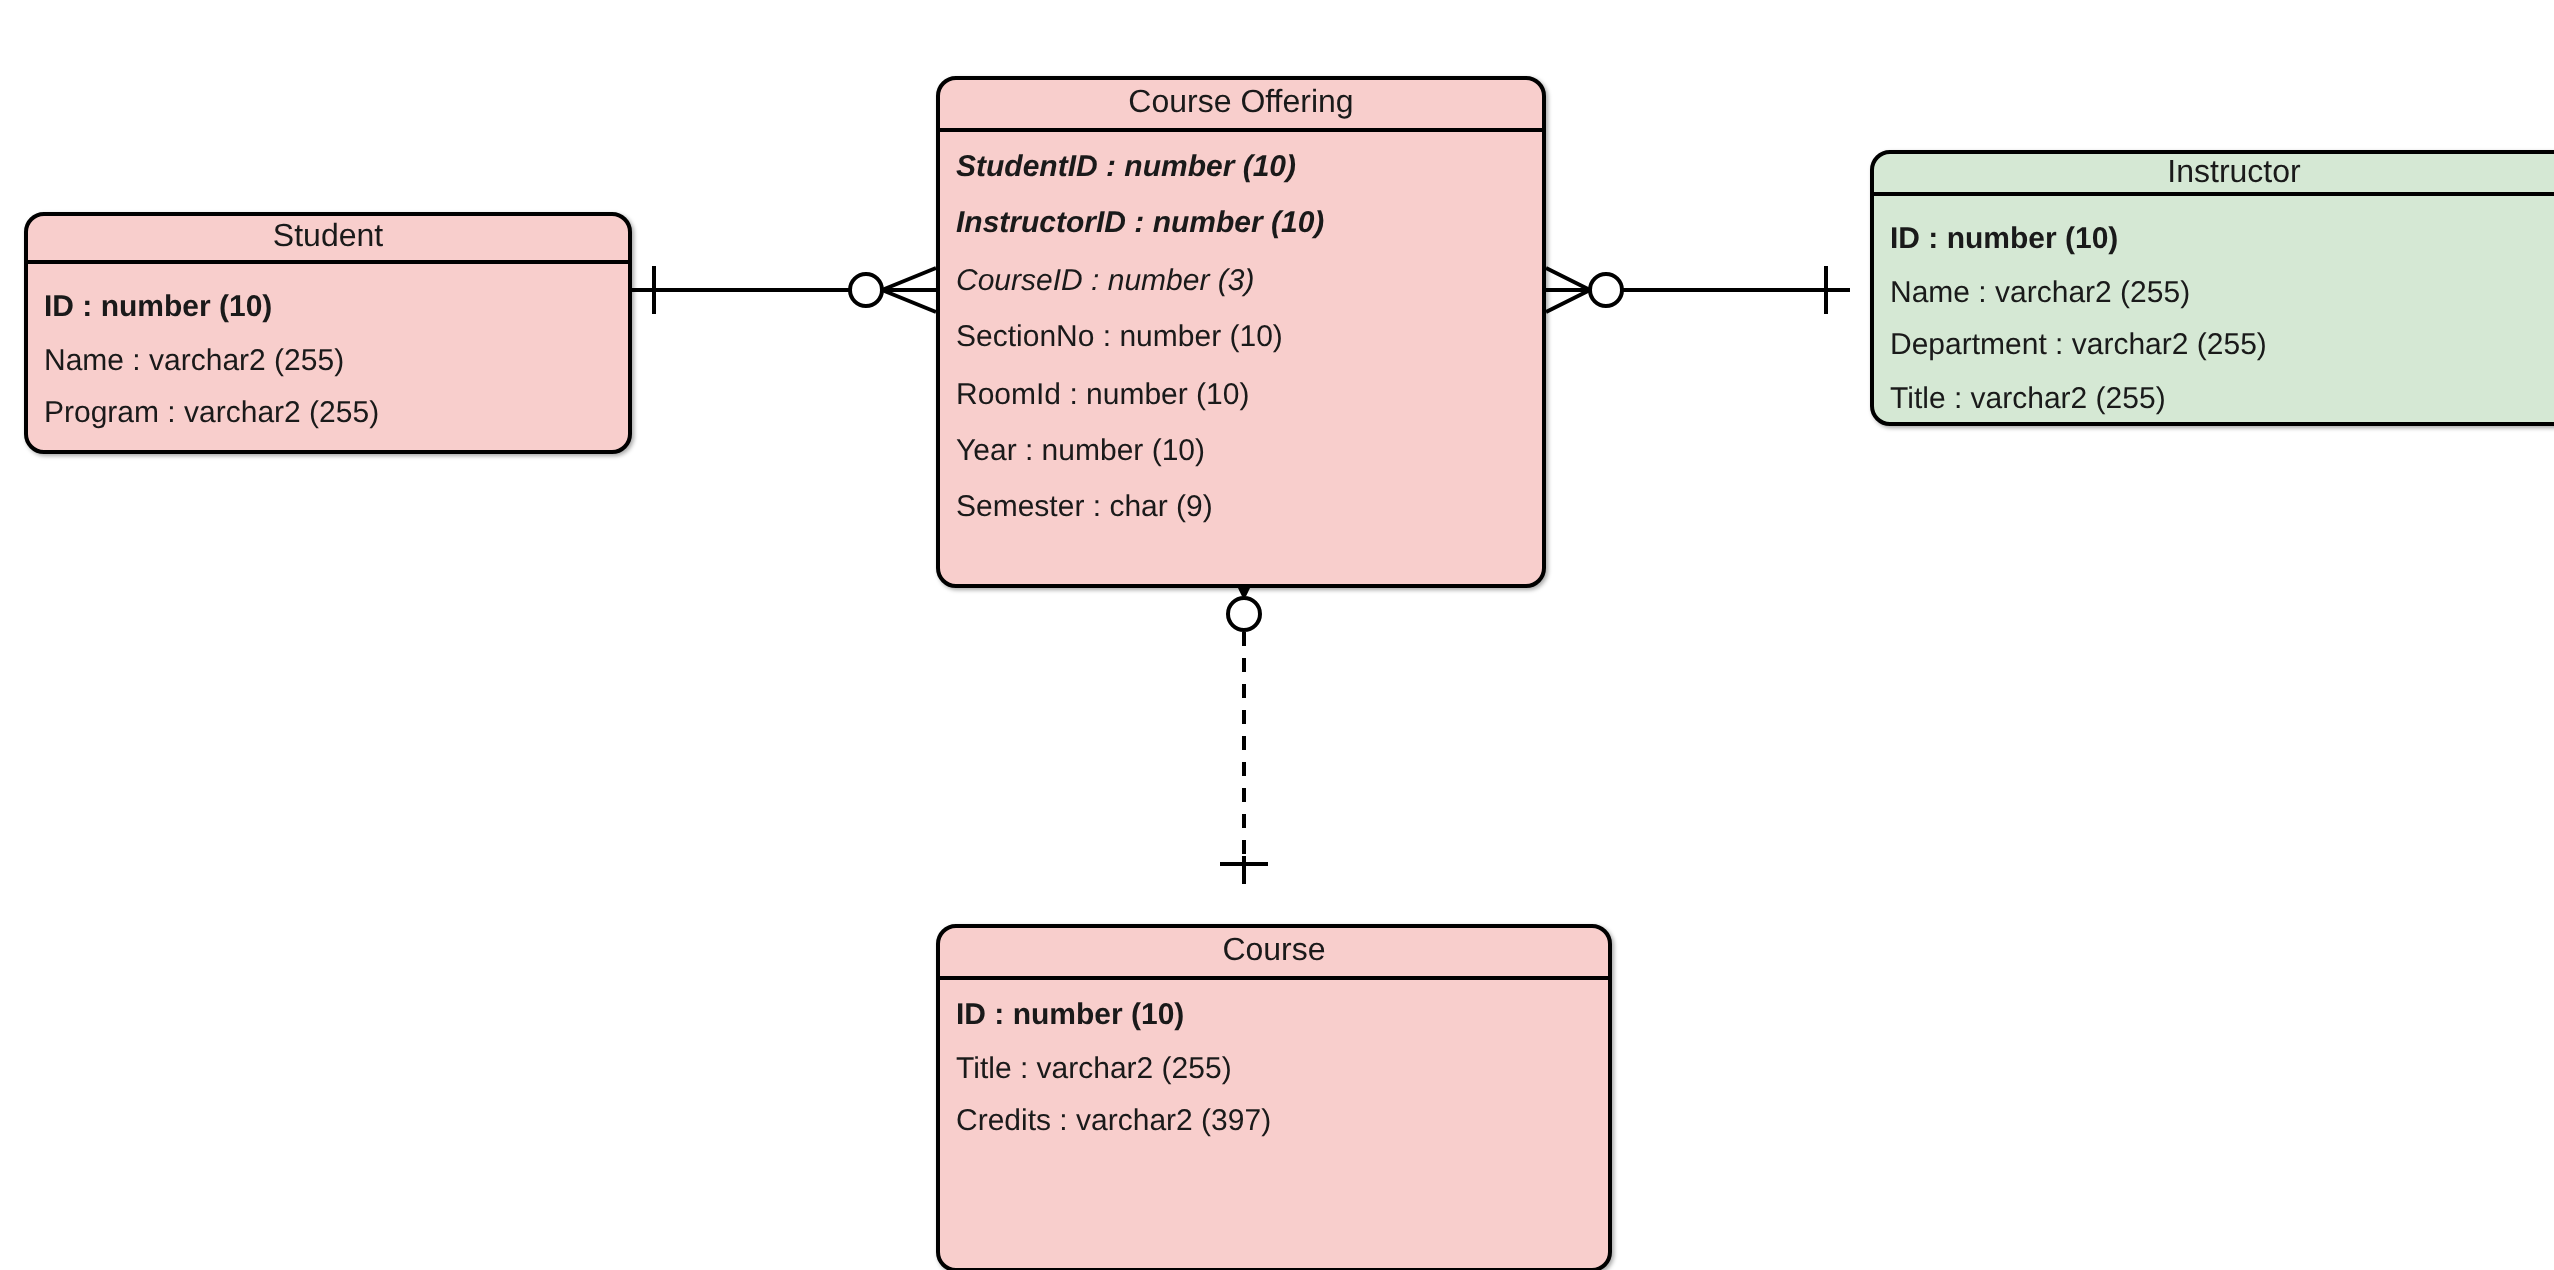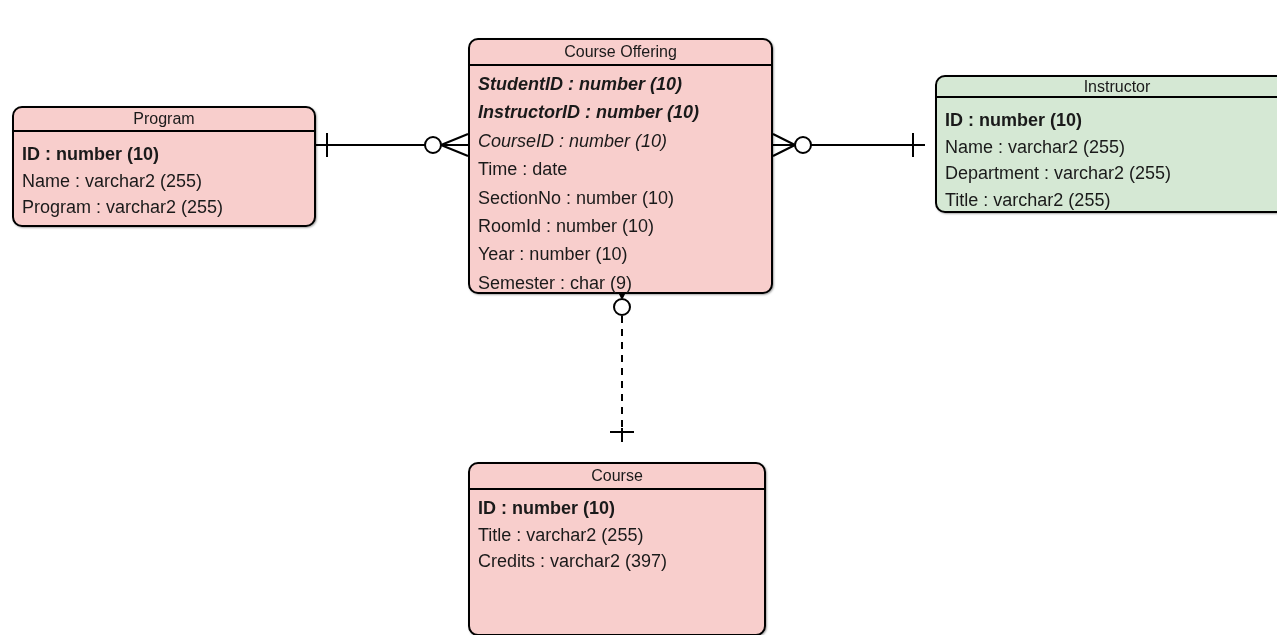--- a/index.html
+++ b/index.html
@@ -48,21 +48,21 @@
     display: flex;
     align-items: center;
     justify-content: center;
     font-size: 16px;
     color: #1a1a1a;
     white-space: nowrap;
   }
   .e-attrs {
     padding-left: 8px;
     padding-right: 4px;
-    font-size: 18px;
+    font-size: 15px;
     color: #1a1a1a;
   }
   .row {
     line-height: 26.5px;
     white-space: nowrap;
   }
   .a-pk   { font-weight: 700; }
   .a-pkfk { font-weight: 700; font-style: italic; }
   .a-fk   { font-style: italic; }
 
@@ -73,21 +73,21 @@
 
   .entity-course-offering          { left: 468px; top: 17px;  width: 305px; height: 256px; }
   .entity-course-offering .e-title { height: 24px; }
   .entity-course-offering .e-attrs { padding-top: 4px; }
   .entity-course-offering .row     { line-height: 28.4px; }
 
   .entity-instructor          { left: 935px; top: 75px;  width: 364px; height: 138px; }
   .entity-instructor .e-title { height: 19px; }
   .entity-instructor .e-attrs { padding-top: 9px; }
 
-  .entity-course          { left: 468px; top: 441px; width: 298px; height: 174px; }
+  .entity-course          { left: 468px; top: 441px; width: 338px; height: 174px; }
   .entity-course .e-title { height: 24px; }
   .entity-course .e-attrs { padding-top: 5px; }
 </style>
 </head>
 <body>
 
 <div class="canvas">
 
   <svg class="connectors">
 
@@ -108,35 +108,34 @@
     <g>
       <path d="M622,298 L610,273 M622,298 L634,273 M622,298 L622,273"></path>
       <circle cx="622" cy="307" r="8"></circle>
       <path class="dashed" d="M622,316 L622,428"></path>
       <line x1="610" y1="432" x2="634" y2="432"></line>
       <line x1="622" y1="428" x2="622" y2="442"></line>
     </g>
   </svg>
 
   <div class="entity pink entity-student">
-    <div class="e-title">Program</div>
+    <div class="e-title">Student</div>
     <div class="e-attrs">
       <div class="row a-pk">ID : number (10)</div>
       <div class="row">Name : varchar2 (255)</div>
       <div class="row">Program : varchar2 (255)</div>
     </div>
   </div>
 
   <div class="entity pink entity-course-offering">
     <div class="e-title">Course Offering</div>
     <div class="e-attrs">
       <div class="row a-pkfk">StudentID : number (10)</div>
       <div class="row a-pkfk">InstructorID : number (10)</div>
-      <div class="row a-fk">CourseID : number (10)</div>
-      <div class="row">Time : date</div>
+      <div class="row a-fk">CourseID : number (3)</div>
       <div class="row">SectionNo : number (10)</div>
       <div class="row">RoomId : number (10)</div>
       <div class="row">Year : number (10)</div>
       <div class="row">Semester : char (9)</div>
     </div>
   </div>
 
   <div class="entity green entity-instructor">
     <div class="e-title">Instructor</div>
     <div class="e-attrs">

